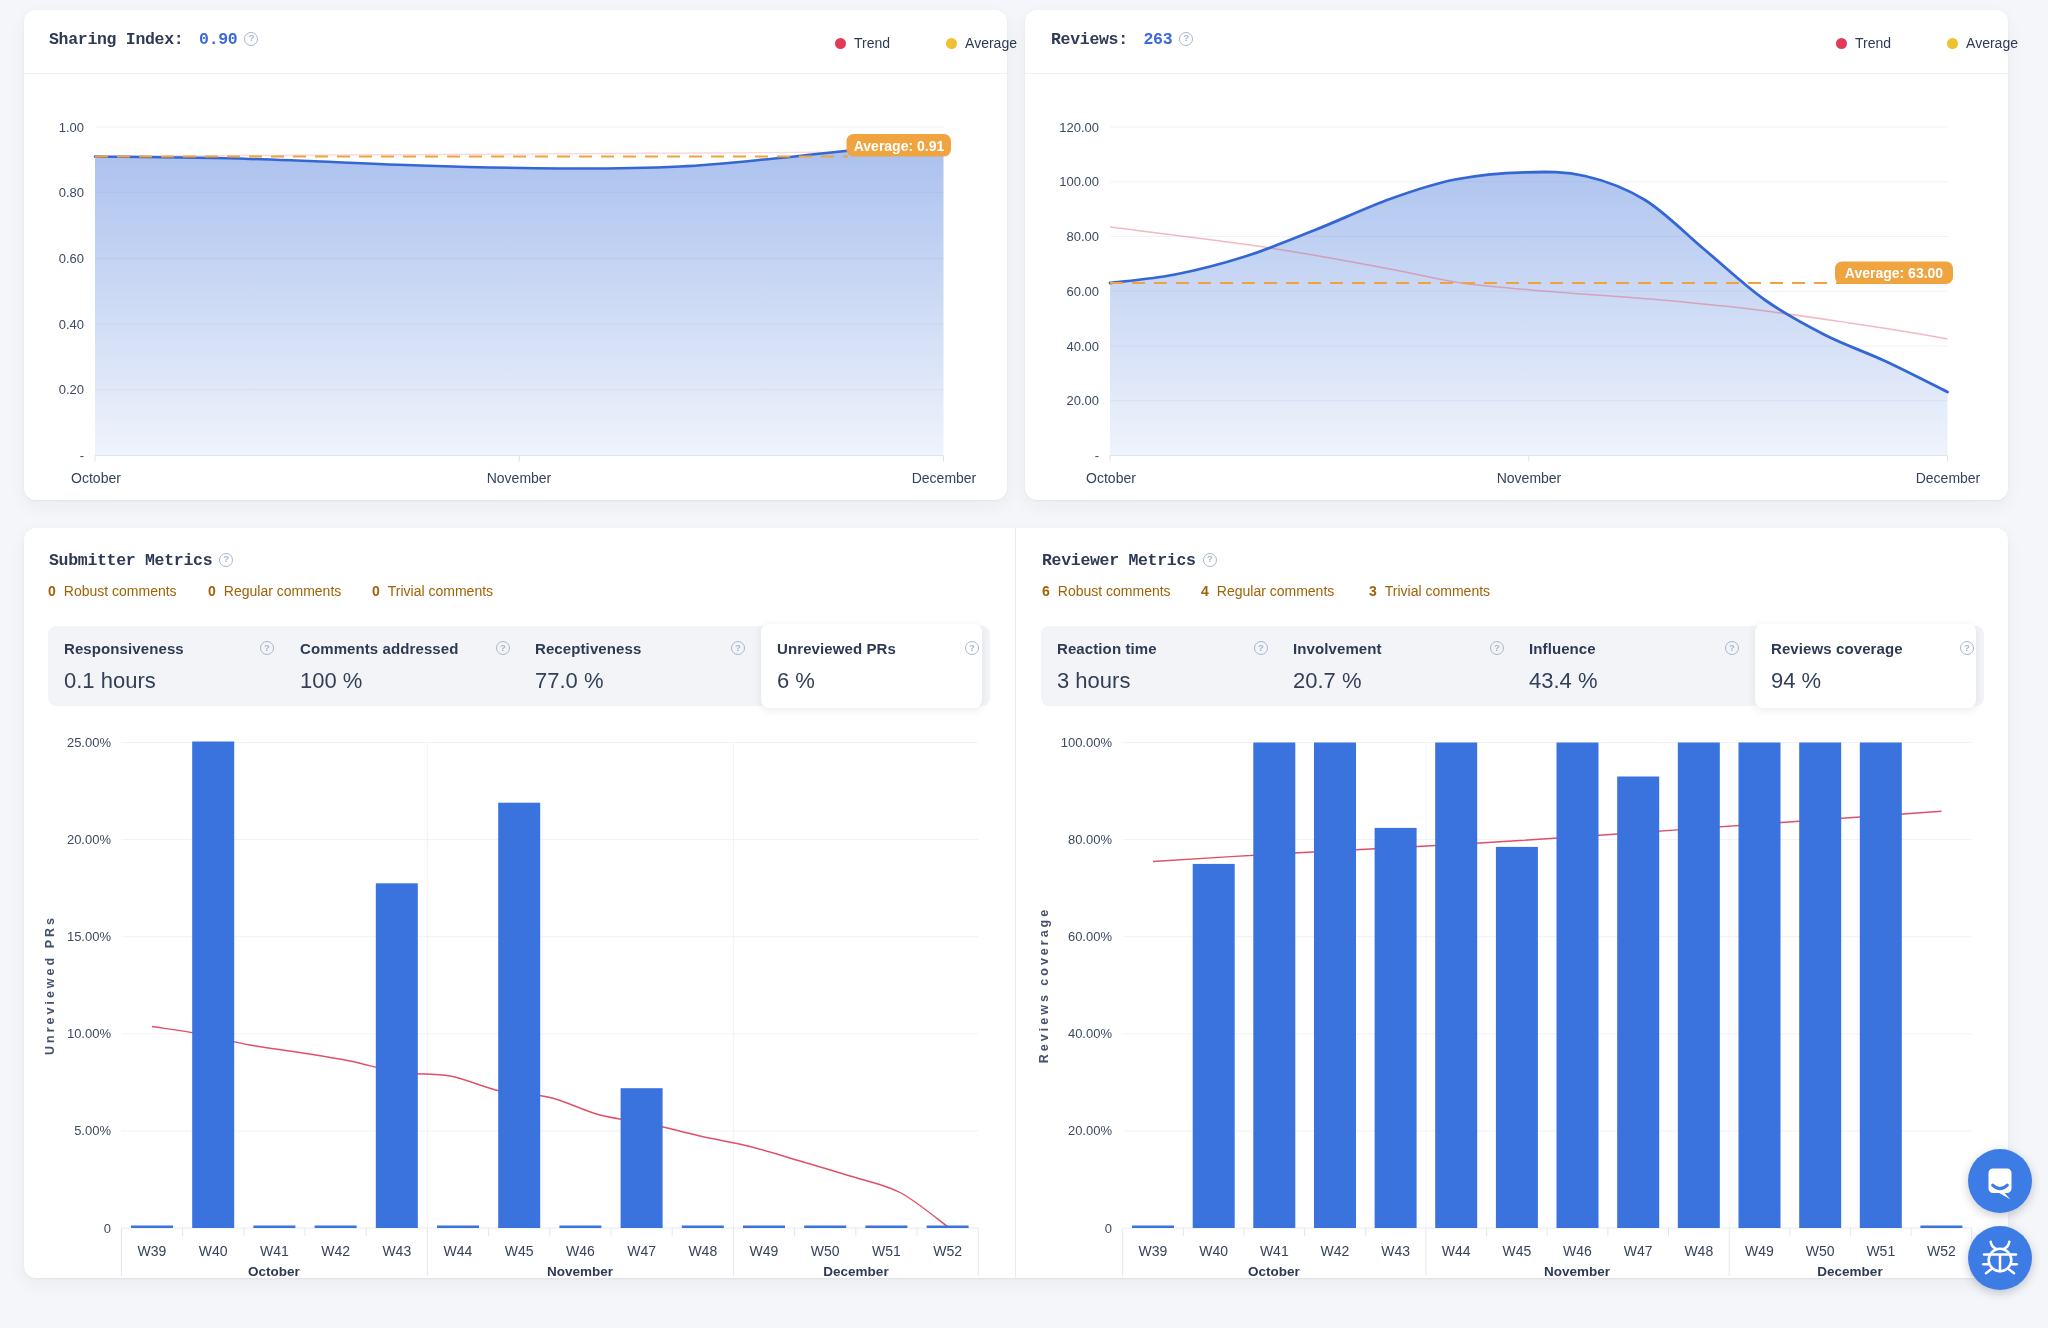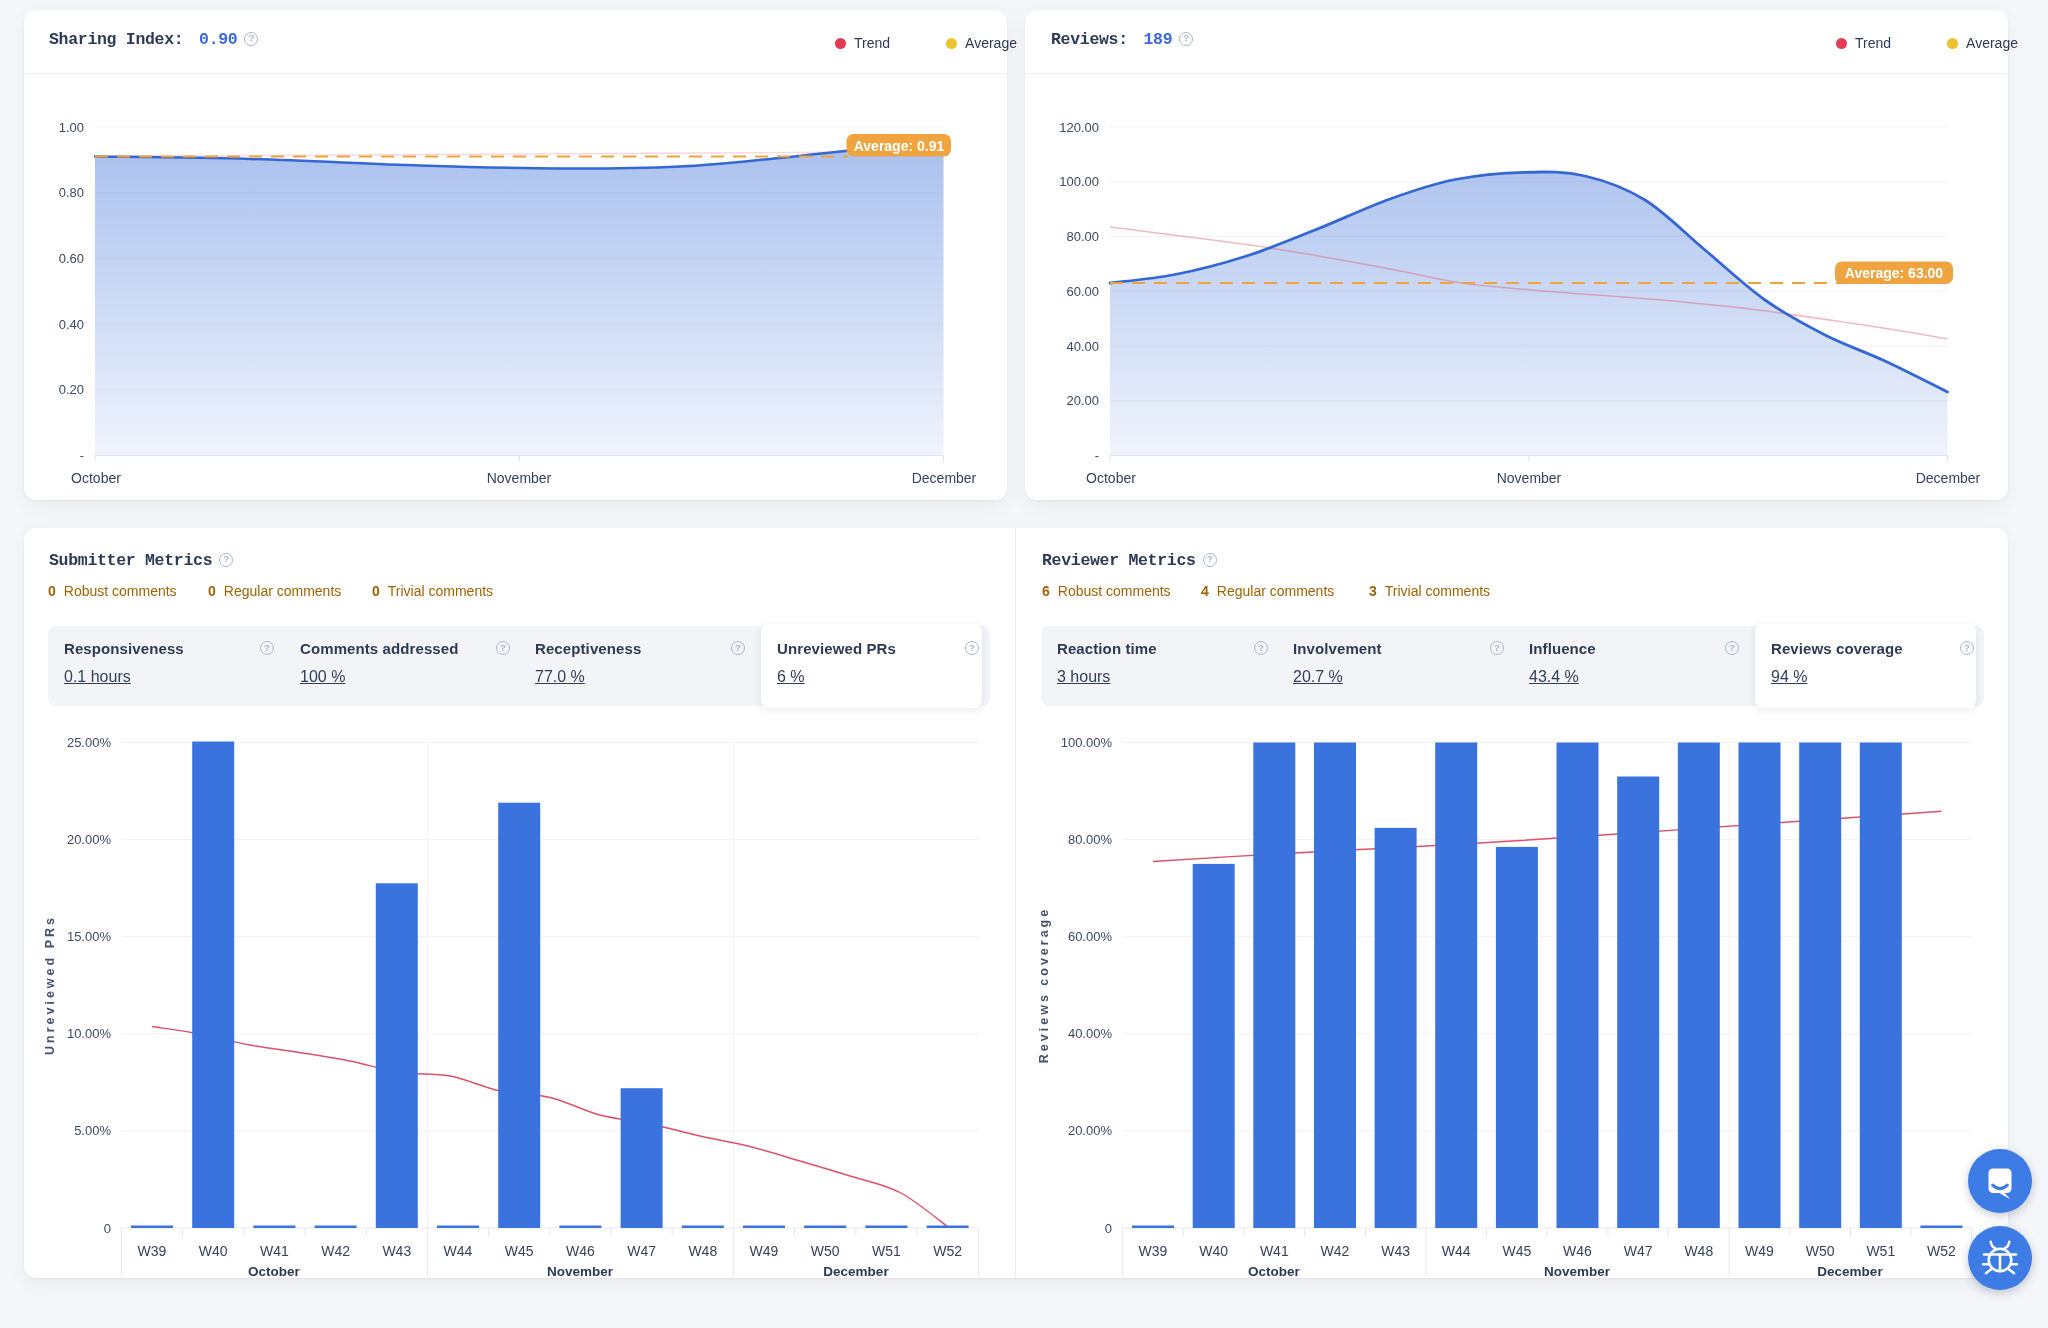--- a/index.html
+++ b/index.html
@@ -12,21 +12,21 @@
   .qmark { display:inline-block; width:14px; height:14px; border:1.5px solid #a9b6cf; border-radius:50%;
            color:#a9b6cf; font-size:9.5px; font-weight:bold; text-align:center; line-height:12px;
            vertical-align:middle; margin-left:7px; position:relative; top:-1px; }
   .legend { position:absolute; top:35px; font-size:14px; color:#2e3a54; }
   .legend .dot { display:inline-block; width:11px; height:11px; border-radius:50%; margin-right:8px; position:relative; top:1px; }
   .legend .item + .item { margin-left:26px;padding-left:30px; }
   .cmt { position:absolute; font-size:14px; color:#a16207; }
   .cmt b { font-weight:bold; margin-right:8px; }
   .mbox { position:absolute; background:#f3f4f7; border-radius:8px; }
   .mlabel { position:absolute; top:14px; left:16px; font-size:15px; font-weight:bold; color:#2e3a54; letter-spacing:.1px; }
-  .mval { position:absolute; top:42px; left:16px; font-size:16px; color:#323f58;text-decoration:underline; }
+  .mval { position:absolute; top:42px; left:16px; font-size:22px; color:#323f58; }
   .mq { position:absolute; top:15px; }
   .selcard { position:absolute; background:#fff; border-radius:8px; box-shadow:0 2px 8px rgba(30,45,80,.10); }
   svg { position:absolute; left:0; top:0; }
   .fab { position:absolute; width:64px; height:64px; border-radius:50%; background:#3e7ce5;
          box-shadow:0 3px 10px rgba(30,45,80,.25); }
 </style>
 </head>
 <body>
 
 <div class="card" style="left:24px; top:10px; width:983px; height:490px;">
@@ -34,21 +34,21 @@
 </div>
 <div class="card" style="left:1025px; top:10px; width:983px; height:490px;">
   <div class="hdr-sep"></div>
 </div>
 <div class="card" style="left:24px; top:528px; width:1984px; height:750px;"></div>
 <div style="position:absolute; left:1015px; top:528px; width:1px; height:750px; background:#e7ebf4;"></div>
 
 <div class="title" style="left:49px; top:30px;">Sharing Index: <span class="val">0.90</span><span class="qmark">?</span></div>
 <div class="legend" style="left:835px;"><span class="item"><span class="dot" style="background:#e23b55;"></span>Trend</span><span class="item"><span class="dot" style="background:#edc22f;"></span>Average</span></div>
 
-<div class="title" style="left:1051px; top:30px;">Reviews: <span class="val">189</span><span class="qmark">?</span></div>
+<div class="title" style="left:1051px; top:30px;">Reviews: <span class="val">263</span><span class="qmark">?</span></div>
 <div class="legend" style="left:1836px;"><span class="item"><span class="dot" style="background:#e23b55;"></span>Trend</span><span class="item"><span class="dot" style="background:#edc22f;"></span>Average</span></div>
 
 <div class="title" style="left:49px; top:551px;">Submitter Metrics<span class="qmark">?</span></div>
 <div class="cmt" style="left:48px; top:583px;"><b>0</b>Robust comments</div>
 <div class="cmt" style="left:208px; top:583px;"><b>0</b>Regular comments</div>
 <div class="cmt" style="left:372px; top:583px;"><b>0</b>Trivial comments</div>
 <div class="mbox" style="left:48px; top:626px; width:942px; height:80px;"></div>
 <div class="selcard" style="left:761px; top:624px; width:221px; height:84px;"></div>
 <div class="mlabel" style="left:64px; top:640px; font-weight:600;">Responsiveness</div>
 <div class="mval" style="left:64px; top:668px;">0.1 hours</div>

